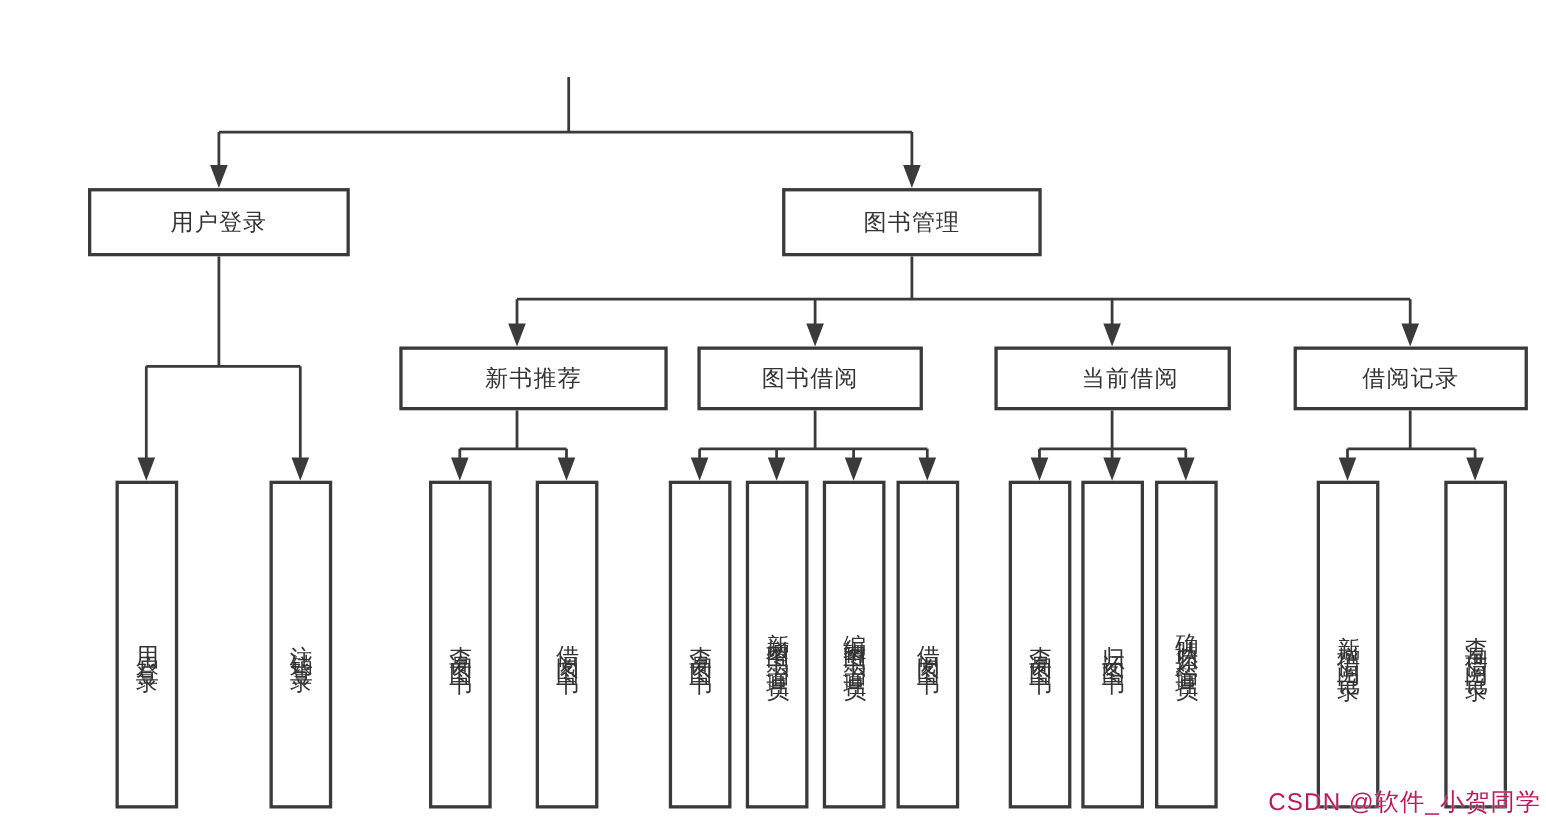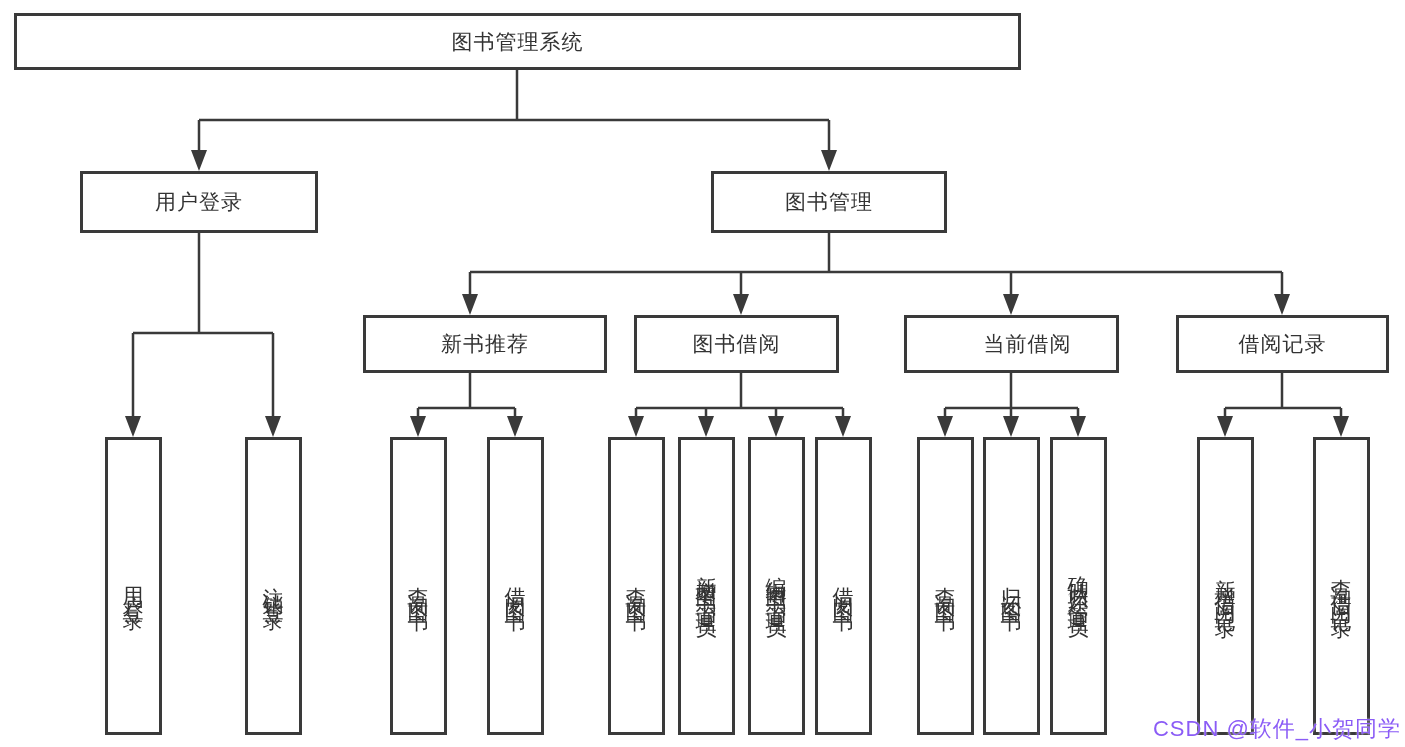--- a/index.html
+++ b/index.html
@@ -41,21 +41,21 @@
     font-size: 21px;
     letter-spacing: 8px;
     line-height: 1;
     max-height: 284px;
   }
   .watermark {
     position: absolute;
     right: 4px;
     bottom: 3px;
     font-size: 22px;
-    color: #8b5cf6;
+    color: #be185d;
     text-shadow: 0 0 2px #ffffff;
     letter-spacing: 1px;
     z-index: 3;
     white-space: nowrap;
   }
 </style>
 </head>
 <body>
 
 <div id="canvas">
@@ -73,23 +73,20 @@
          M462,294 L478,294 L470,315 Z  M733,294 L749,294 L741,315 Z
          M1003,294 L1019,294 L1011,315 Z  M1274,294 L1290,294 L1282,315 Z
          M410,416 L426,416 L418,437 Z  M507,416 L523,416 L515,437 Z
          M628,416 L644,416 L636,437 Z  M698,416 L714,416 L706,437 Z
          M768,416 L784,416 L776,437 Z  M835,416 L851,416 L843,437 Z
          M937,416 L953,416 L945,437 Z  M1003,416 L1019,416 L1011,437 Z
          M1070,416 L1086,416 L1078,437 Z  M1217,416 L1233,416 L1225,437 Z
          M1333,416 L1349,416 L1341,437 Z" fill="#3a3a3a" stroke="none"></path>
   </svg>
 
-  <div class="box" style="left:14px; top:13px; width:1007px; height:57px;">
-    <span class="hlabel">图书管理系统</span>
-  </div>
 
   <div class="box" style="left:80px; top:171px; width:238px; height:62px;">
     <span class="hlabel">用户登录</span>
   </div>
   <div class="box" style="left:711px; top:171px; width:236px; height:62px;">
     <span class="hlabel">图书管理</span>
   </div>
 
   <div class="box" style="left:363px; top:315px; width:244px; height:58px;">
     <span class="hlabel">新书推荐</span>

